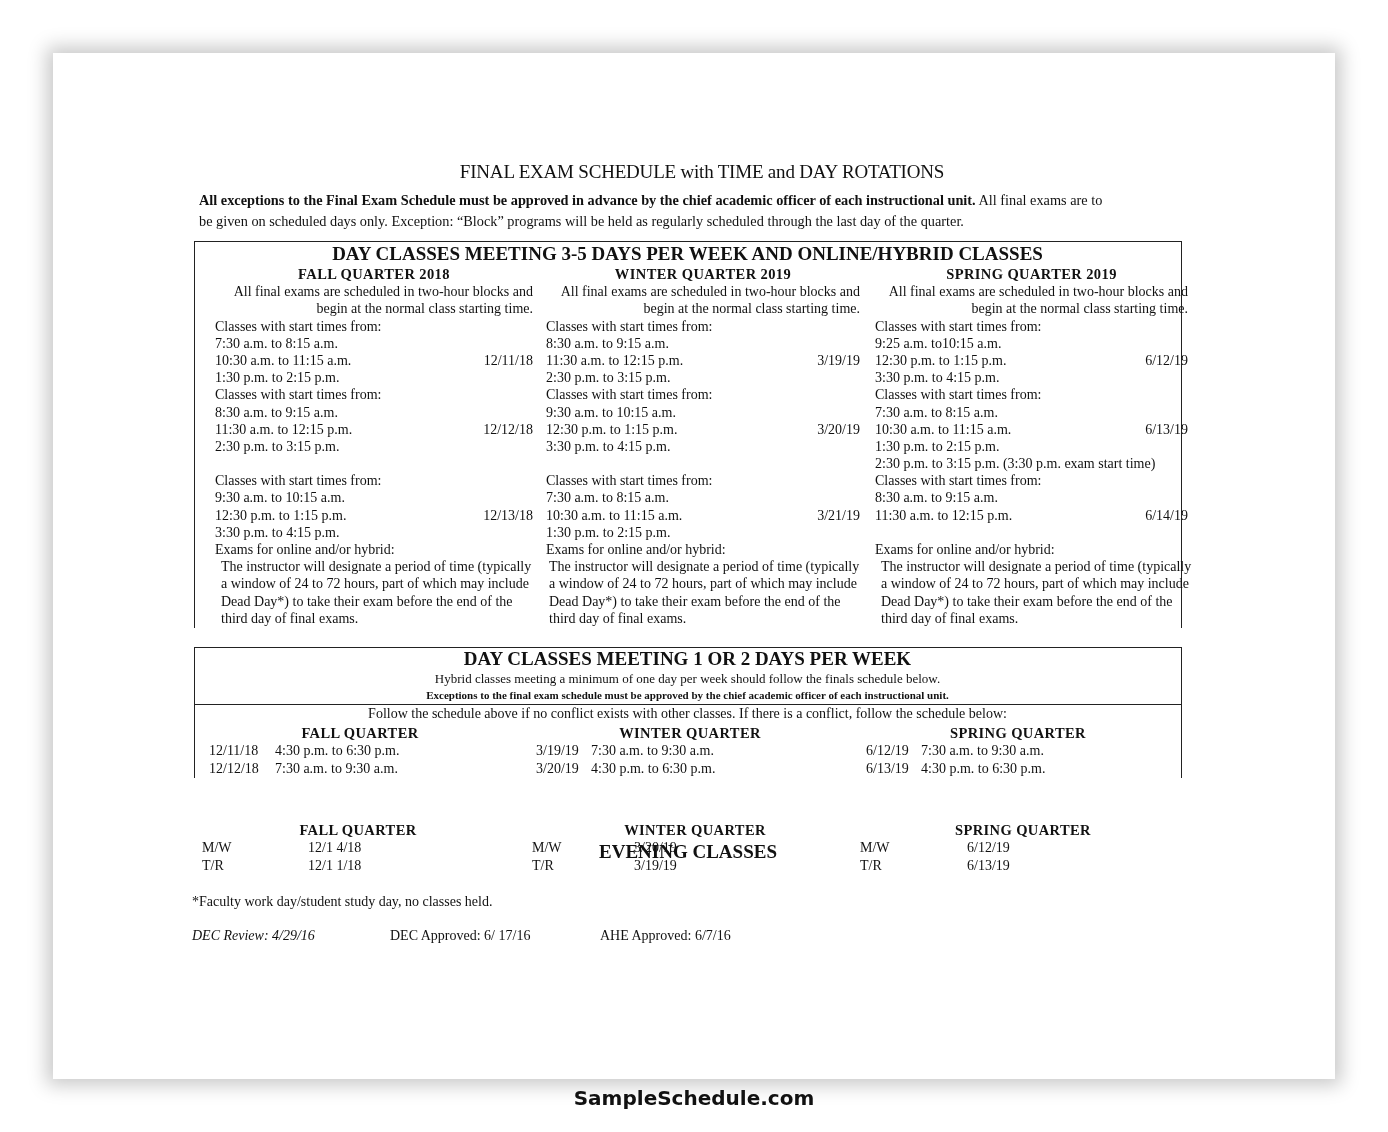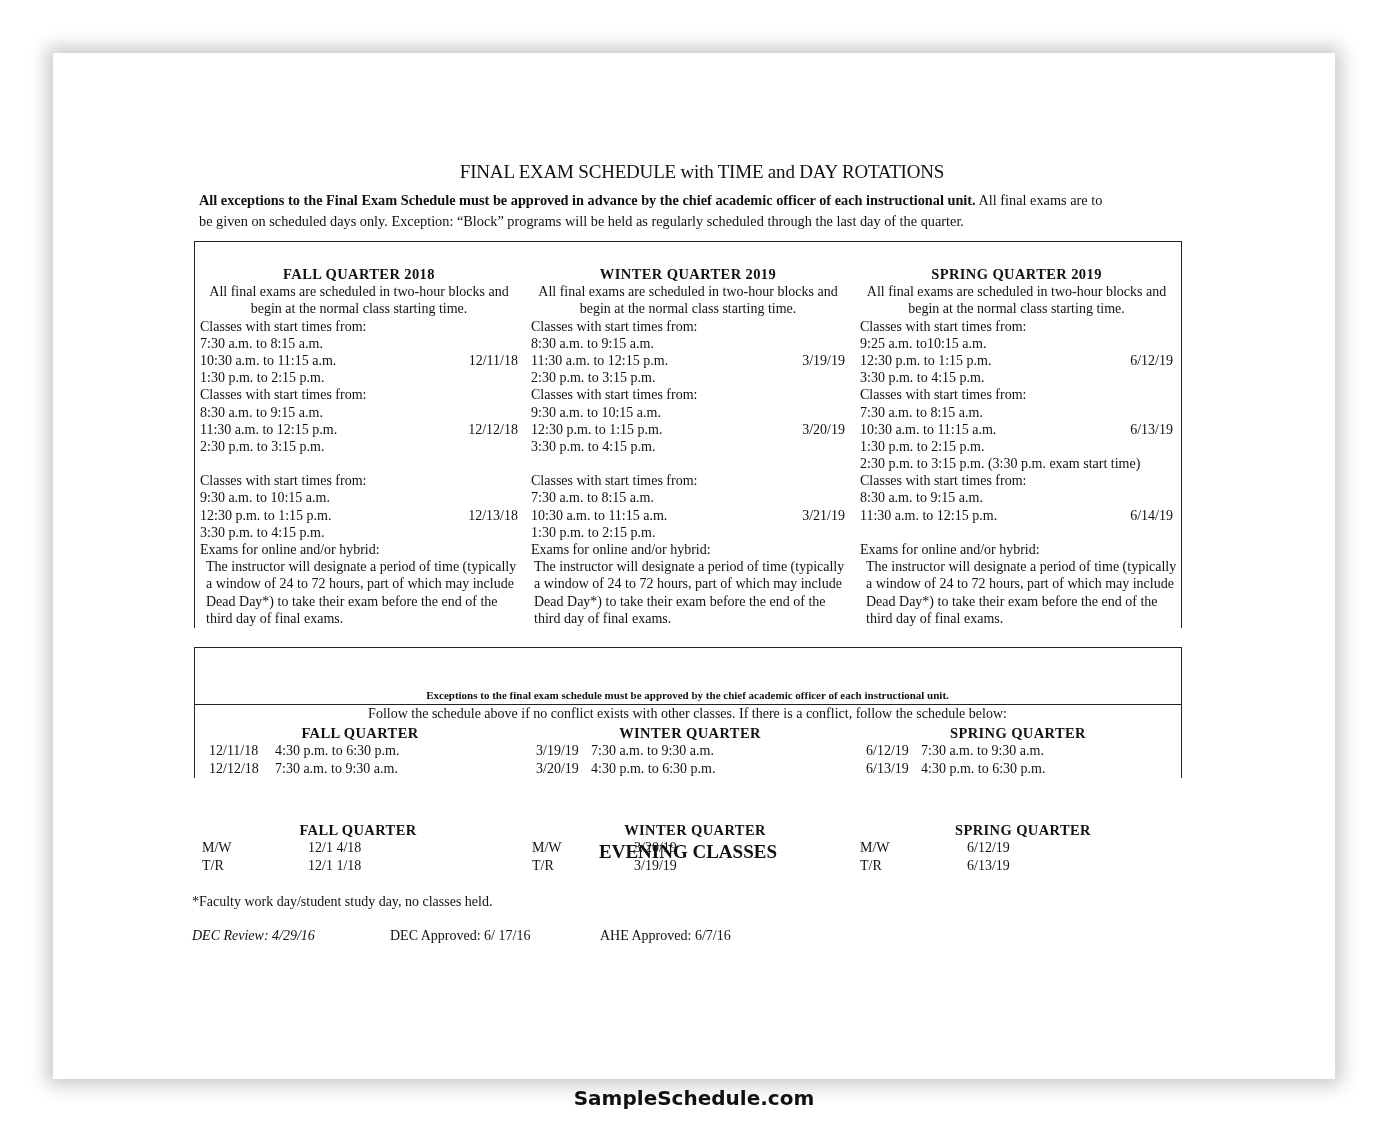--- a/index.html
+++ b/index.html
@@ -31,44 +31,45 @@
   .box2 {
     position:absolute; left:194px; top:647px; width:988px; height:131px;
     border-left:1.6px solid #222; border-right:1.6px solid #222; border-top:1.6px solid #222;
     box-sizing:border-box;
   }
   .box2 .divider {
     position:absolute; left:0; right:0; top:56px; border-top:1.6px solid #222;
   }
   .h-big { font-size:19px; font-weight:bold; text-align:center; }
   .q-head { font-size:14.5px; font-weight:bold; letter-spacing:0.4px; text-align:center; }
-  .col { position:absolute; top:0; font-size:14px; line-height:17.2px; }
+  .col { position:absolute; top:0; font-size:14px; line-height:17.2px;margin-left:15px; }
   .col .line { height:17.2px; white-space:nowrap; position:relative; }
   .col .date { position:absolute; right:0; top:0; }
-  .col .center { text-align:center; }
+  .col .center { text-align:right; }
   .col .indent { padding-left:6px; }
   .gap { height:17.2px; }
   .small { font-size:13px; }
   .tiny-bold { font-size:11px; font-weight:bold; }
   .row2 { font-size:14px; }
   .brand {
     left:0; width:1388px; top:1086px; text-align:center;
     font-family:"DejaVu Sans", sans-serif; font-weight:bold; font-size:20px; color:#111;
   }
 </style>
 </head>
 <body>
 
 <div class="page"></div>
 
 <div class="abs title">FINAL EXAM SCHEDULE with TIME and DAY ROTATIONS</div>
 <div class="abs intro" style="top:190px;"><b>All exceptions to the Final Exam Schedule must be approved in advance by the chief academic officer of each instructional unit.</b><span> All final exams are to</span></div>
 <div class="abs intro" style="top:211px;">be given on scheduled days only. Exception: “Block” programs will be held as regularly scheduled through the last day of the quarter.</div>
 
 <div class="box1">
+  <div class="abs h-big" style="left:0; width:985px; top:1px;">DAY CLASSES MEETING 3-5 DAYS PER WEEK AND ONLINE/HYBRID CLASSES</div>
 
   <div class="col" style="left:5px; width:318px; top:24px;">
     <div class="line q-head">FALL QUARTER 2018</div>
     <div class="line center">All final exams are scheduled in two-hour blocks and</div>
     <div class="line center">begin at the normal class starting time.</div>
     <div class="line">Classes with start times from:</div>
     <div class="line">7:30 a.m. to 8:15 a.m.</div>
     <div class="line"><span>10:30 a.m. to 11:15 a.m.</span><span class="date">12/11/18</span></div>
     <div class="line">1:30 p.m. to 2:15 p.m.</div>
     <div class="line">Classes with start times from:</div>
@@ -130,20 +131,22 @@
     <div class="gap"></div>
     <div class="line">Exams for online and/or hybrid:</div>
     <div class="line indent">The instructor will designate a period of time (typically</div>
     <div class="line indent">a window of 24 to 72 hours, part of which may include</div>
     <div class="line indent">Dead Day*) to take their exam before the end of the</div>
     <div class="line indent">third day of final exams.</div>
   </div>
 </div>
 
 <div class="box2">
+  <div class="abs h-big" style="left:0; width:985px; top:0px;">DAY CLASSES MEETING 1 OR 2 DAYS PER WEEK</div>
+  <div class="abs small" style="left:0; width:985px; top:23px; text-align:center;">Hybrid classes meeting a minimum of one day per week should follow the finals schedule below.</div>
   <div class="abs tiny-bold" style="left:0; width:985px; top:41px; text-align:center;">Exceptions to the final exam schedule must be approved by the chief academic officer of each instructional unit.</div>
   <div class="divider"></div>
   <div class="abs row2" style="left:0; width:985px; top:58px; text-align:center;">Follow the schedule above if no conflict exists with other classes. If there is a conflict, follow the schedule below:</div>
 
   <div class="abs q-head" style="left:60px; width:210px; top:77px;">FALL QUARTER</div>
   <div class="abs q-head" style="left:390px; width:210px; top:77px;">WINTER QUARTER</div>
   <div class="abs q-head" style="left:718px; width:210px; top:77px;">SPRING QUARTER</div>
 
   <div class="abs row2" style="left:14px; top:95px;">12/11/18</div>
   <div class="abs row2" style="left:80px; top:95px;">4:30 p.m. to 6:30 p.m.</div>

